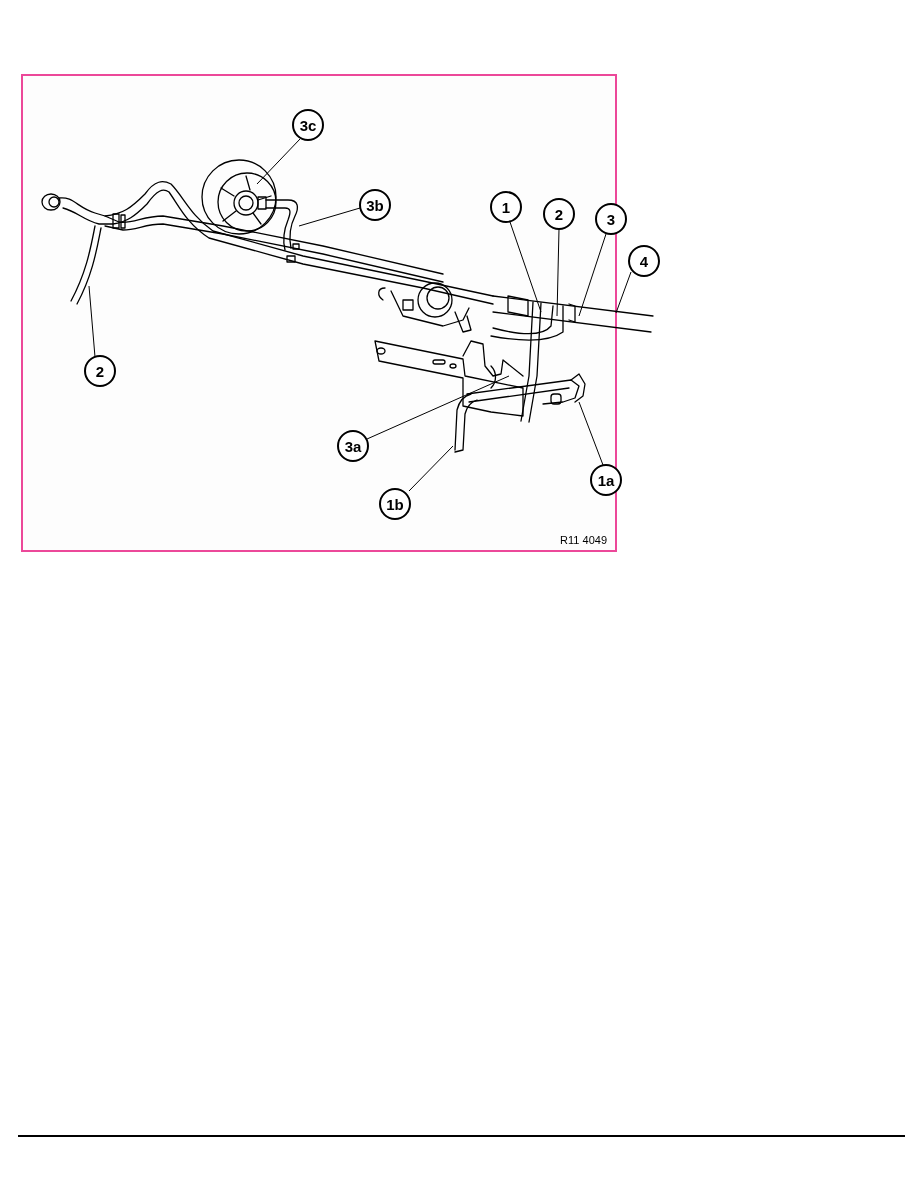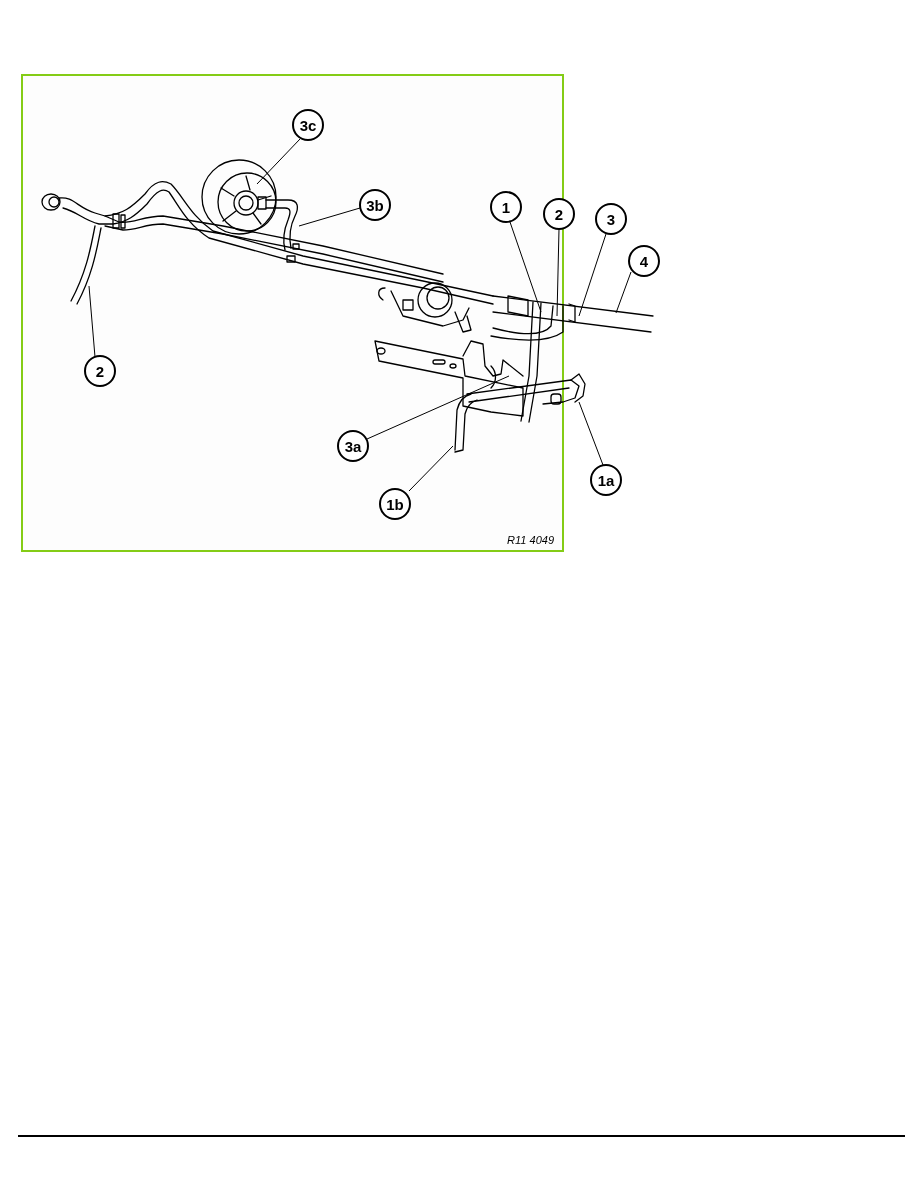--- a/index.html
+++ b/index.html
@@ -1,19 +1,19 @@
 <!DOCTYPE html>
 <html><head>
 <meta charset="utf-8">
 <style>
   html, body { margin:0; padding:0; background:#ffffff; }
   body { width:918px; height:1188px; position:relative; overflow:hidden; font-family:"Liberation Sans", sans-serif; }
-  .figure { position:absolute; left:21px; top:74px; width:543px; height:478px; border:2px solid #84cc16; background:#fdfdfd; box-sizing:border-box; }
+  .figure { position:absolute; left:21px; top:74px; width:596px; height:478px; border:2px solid #ec4899; background:#fdfdfd; box-sizing:border-box; }
   .figure svg { position:absolute; left:0; top:0; }
-  .fig-id { position:absolute; right:8px; bottom:4px; font-size:11px; color:#000;font-style:italic; }
+  .fig-id { position:absolute; right:8px; bottom:4px; font-size:11px; color:#000; }
   .footer-rule { position:absolute; left:18px; top:1135px; width:887px; height:2px; background:#000; }
   .callout text { font-family:"Liberation Sans", sans-serif; font-weight:bold; }
 </style>
 </head>
 <body>
 
 <div class="figure">
   <svg width="644" height="474" viewBox="0 0 644 474">
     <g fill="none" stroke="#000" stroke-width="1.3" stroke-linejoin="round" stroke-linecap="round">
 

